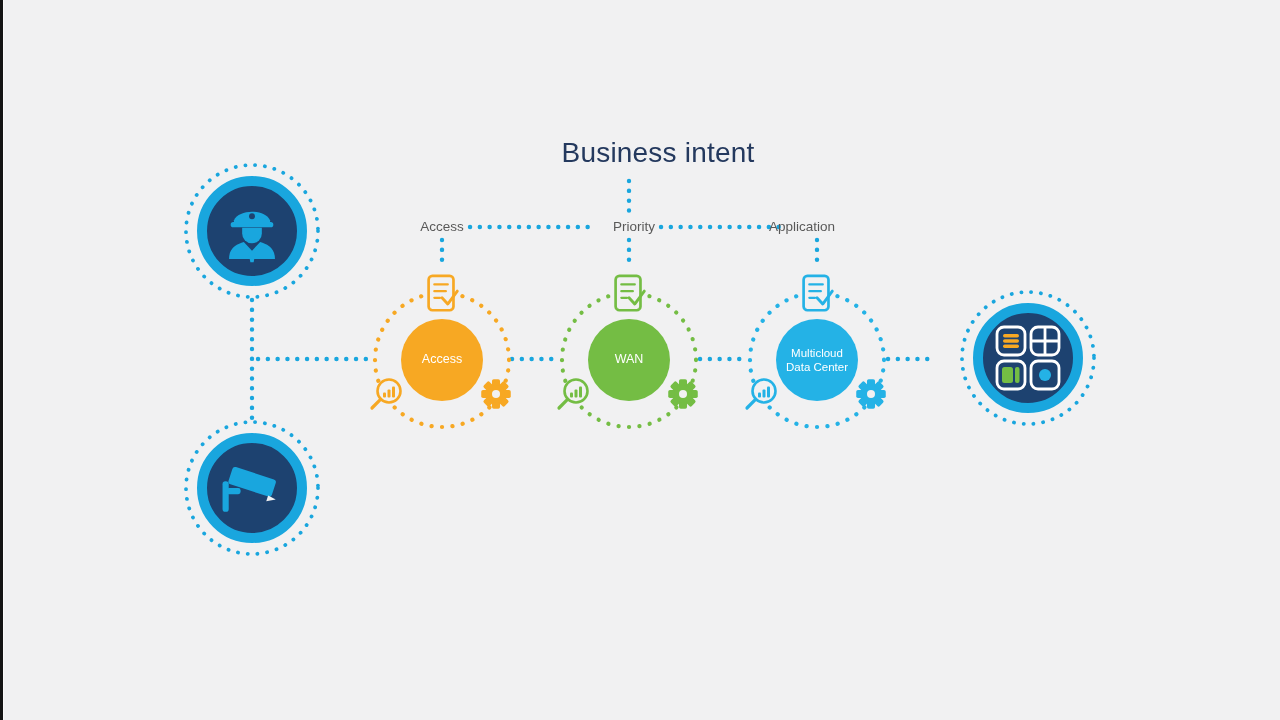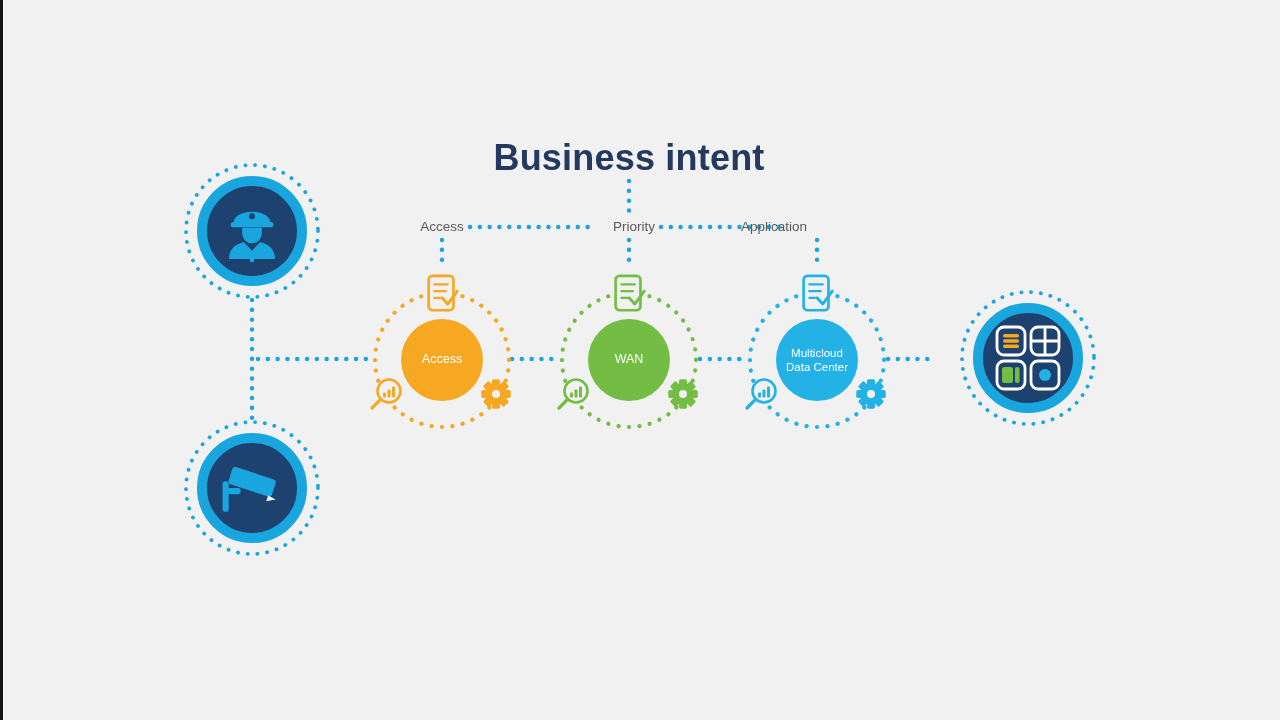--- a/index.html
+++ b/index.html
@@ -5,26 +5,26 @@
   :root{
     --c-background:#f1f1f2; --c-edge:#141414; --c-accent:#19a6de; --c-navy:#1d4270;
     --c-orange:#f7a823; --c-green:#74bd44; --c-cyan:#24b2e6; --c-title:#24395e;
     --c-label:#595959; --c-white:#ffffff;
   }
   *{margin:0;padding:0;box-sizing:border-box}
   html,body{width:1280px;height:720px;overflow:hidden}
   body{font-family:"Liberation Sans", sans-serif;background:var(--c-background)}
   .stage{position:relative;width:1280px;height:720px;background:var(--c-background)}
   .edge-bar{position:absolute;left:0;top:0;width:4px;height:720px;background:var(--c-edge);border-right:1px solid #fafafa}
-  .page-title{position:absolute;left:629px;top:137px;transform:translateX(-50%);
-    font-size:36px;font-weight:700;color:var(--c-title);white-space:nowrap;letter-spacing:.2px}
+  .page-title{position:absolute;left:658px;top:137px;transform:translateX(-50%);
+    font-size:28px;font-weight:400;color:var(--c-title);white-space:nowrap;letter-spacing:.2px}
   .connectors{position:absolute;left:0;top:0;pointer-events:none}
   .dotline{fill:none;stroke:var(--c-accent);stroke-width:4.4;stroke-linecap:round;stroke-dasharray:0.1 9.7}
   .lane-label{position:absolute;top:219px;transform:translateX(-50%);font-size:13.5px;color:var(--c-label);white-space:nowrap}
-  .lane-access{left:442px}.lane-priority{left:634px}.lane-application{left:774px}
+  .lane-access{left:442px}.lane-priority{left:634px}.lane-application{left:802px}
 
   
   .pnode{position:absolute;width:170px;height:170px}
   .pnode-access{left:357px;top:275px;color:var(--c-orange)}
   .pnode-wan{left:544px;top:275px;color:var(--c-green)}
   .pnode-multicloud{left:732px;top:275px;color:var(--c-cyan)}
   .pnode svg{position:absolute;overflow:visible}
   .pring{left:0;top:0}
   .pring circle{fill:none;stroke:currentColor;stroke-width:4.2;stroke-linecap:round;stroke-dasharray:0.1 10.4}
   .disc{position:absolute;left:44px;top:44px;width:82px;height:82px;border-radius:50%;

